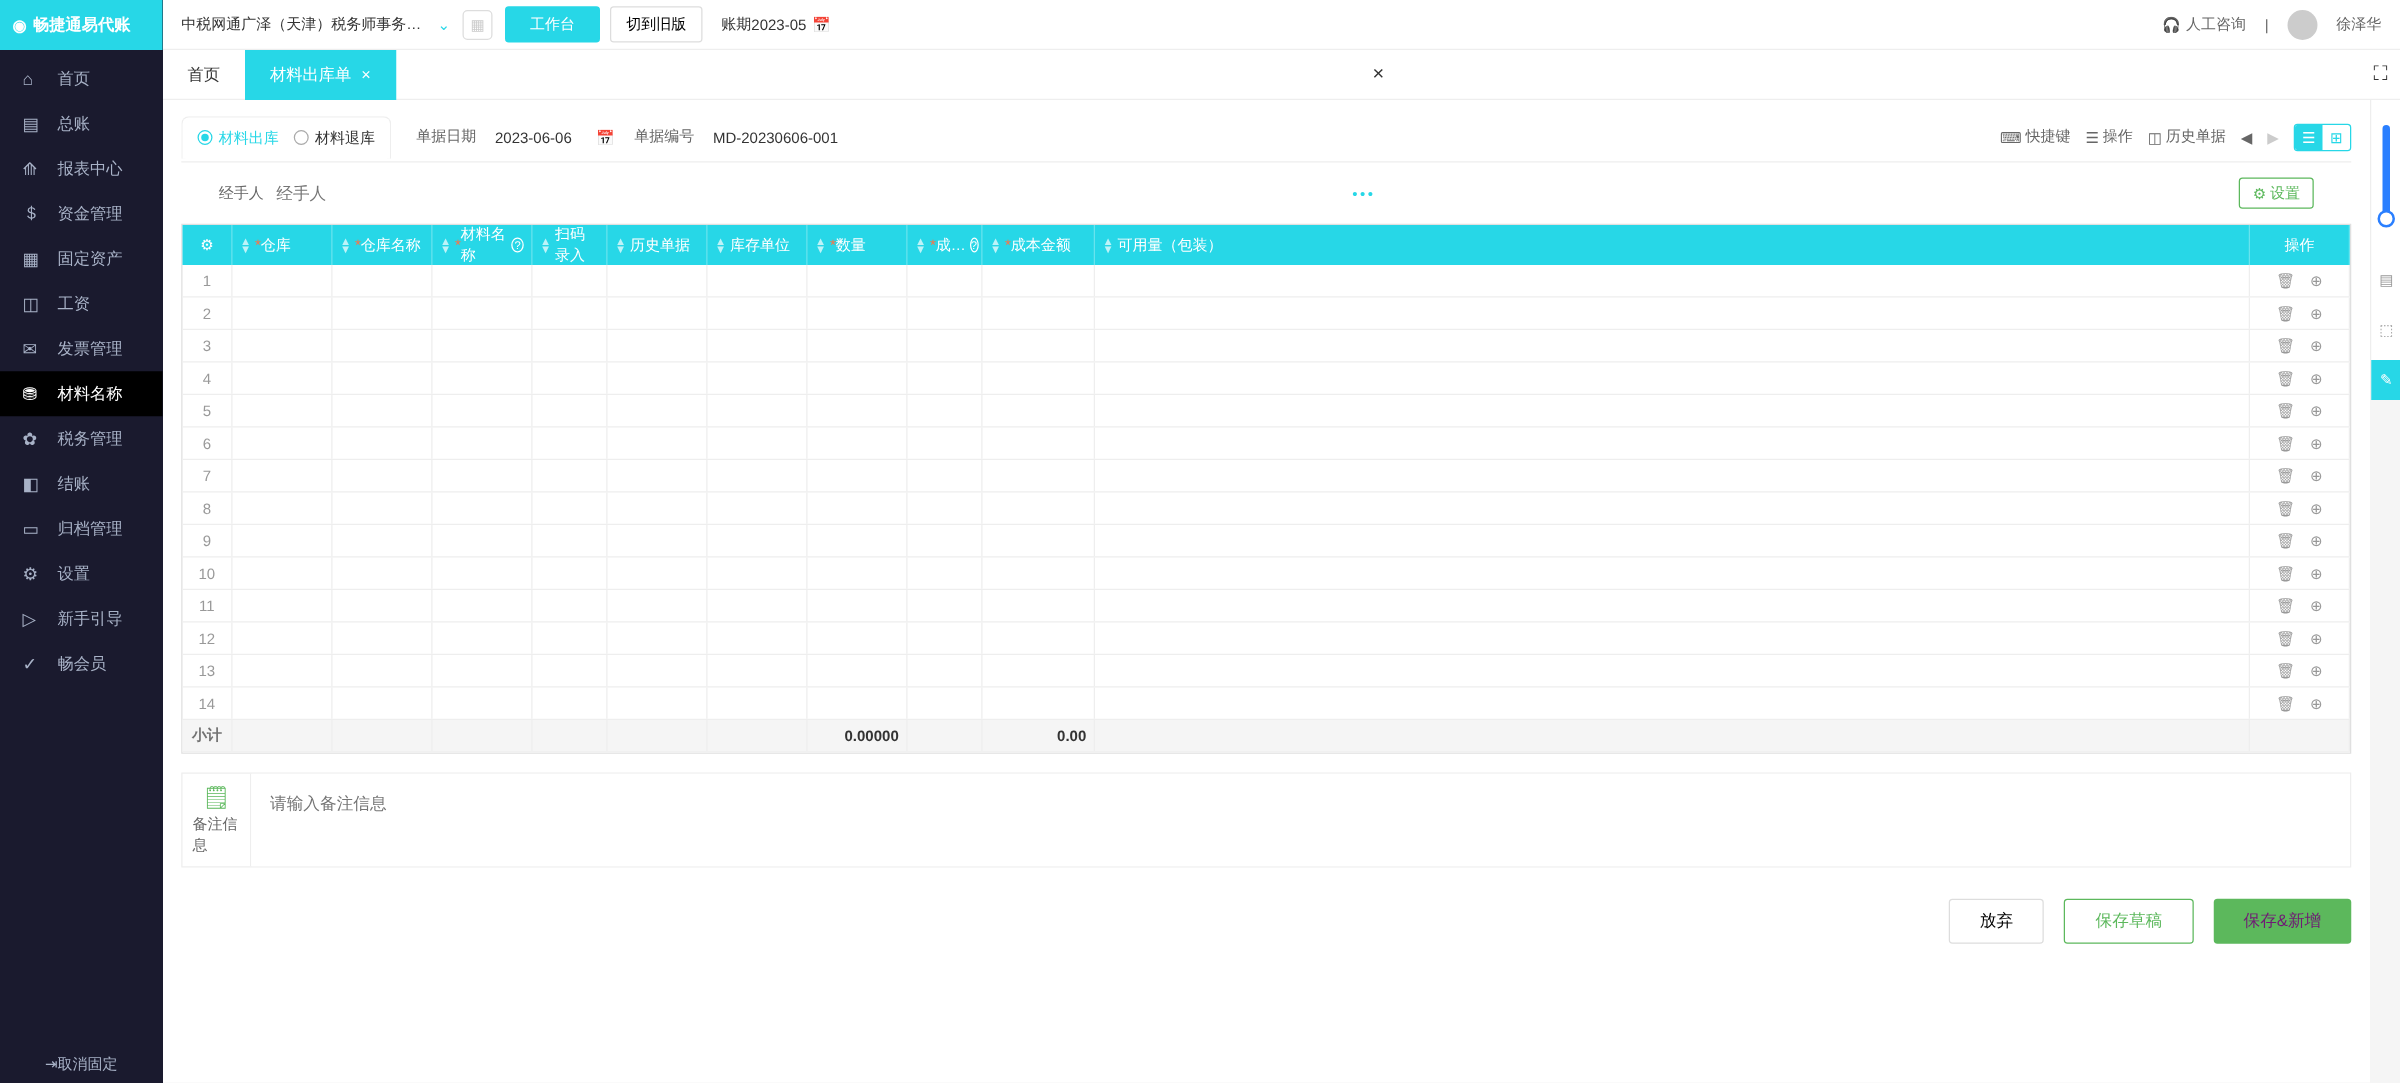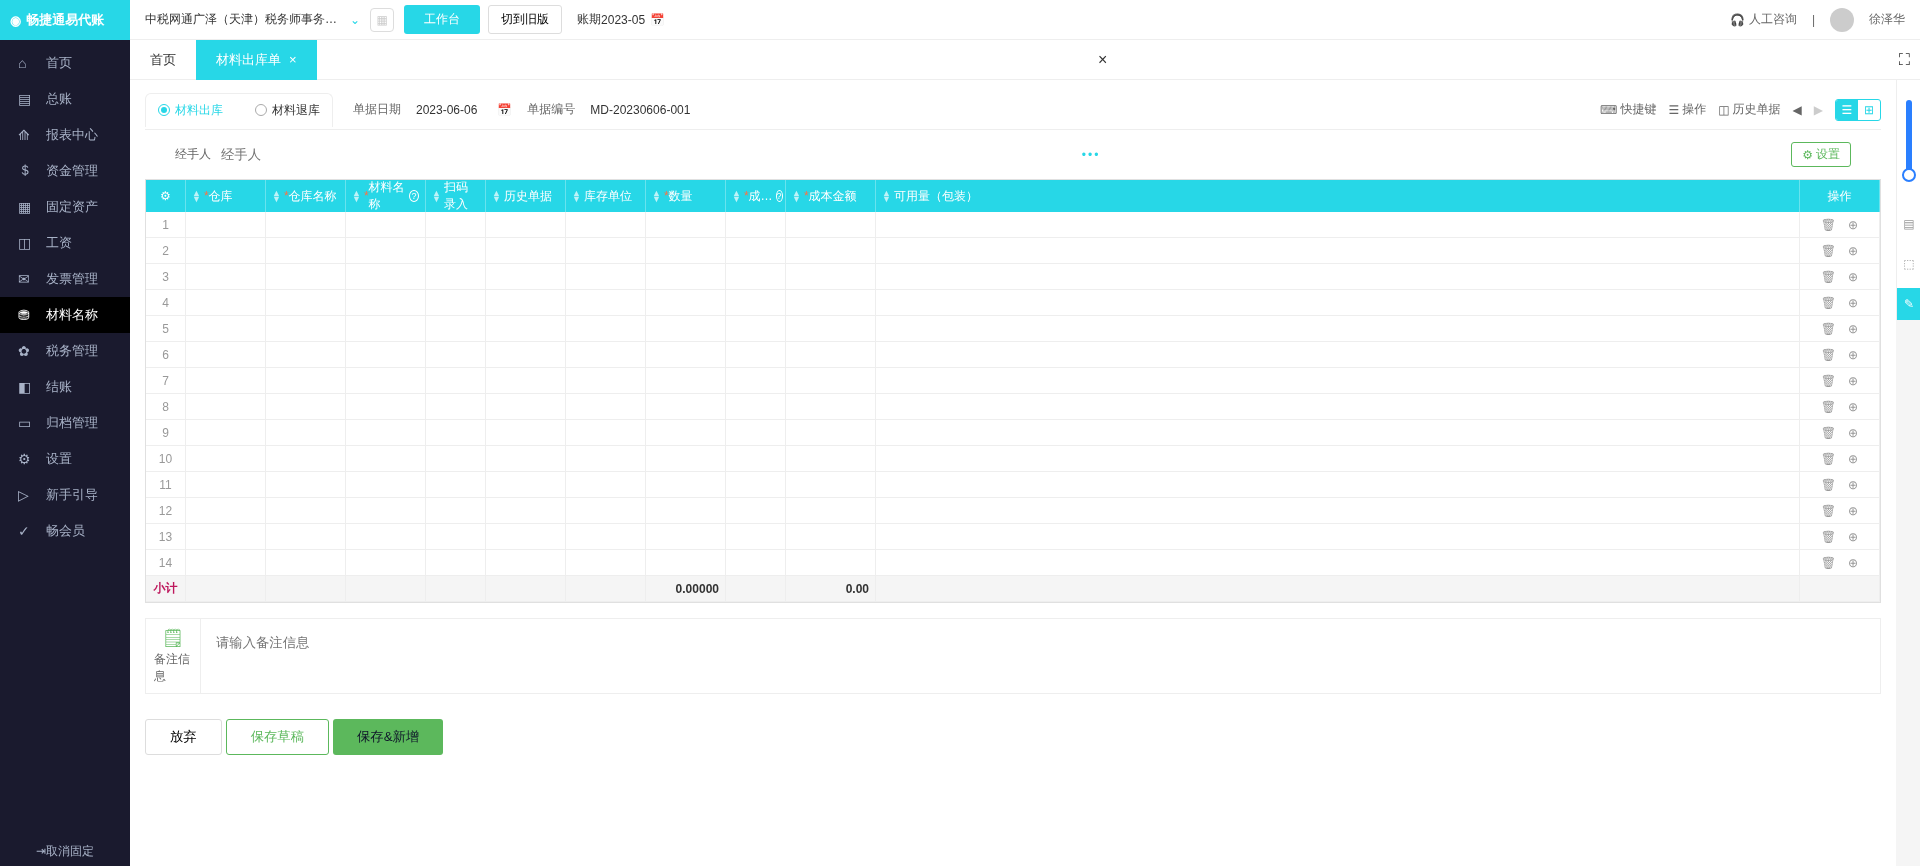--- a/index.html
+++ b/index.html
@@ -24,21 +24,21 @@
 .header-right{margin-left:auto;display:flex;align-items:center;gap:15px;color:#666}
 .header-link{display:flex;align-items:center;gap:4px;cursor:pointer}
 .avatar{width:24px;height:24px;border-radius:50%;background:#ccc;display:inline-block}
 .tabs{position:fixed;left:130px;right:0;top:40px;height:40px;background:#fff;display:flex;align-items:center;border-bottom:1px solid #eee}
 .tab{padding:0 20px;height:40px;display:flex;align-items:center;cursor:pointer;font-size:13px}
 .tab.active{background:#27d7e7;color:#fff}
 .tab-close{margin-left:8px;cursor:pointer}
 .tab-x{margin-left:auto;padding:0 10px;cursor:pointer;font-size:16px}
 .main{position:fixed;left:130px;right:24px;top:80px;bottom:0;background:#fff;padding:10px 15px}
 .subtabs{display:flex;align-items:center;height:40px;border-bottom:1px solid #eee}
-.radio-group{display:flex;gap:32px;padding:8px 12px;border:1px solid #eee;border-bottom:none;border-radius:6px 6px 0 0}
+.radio-group{display:flex;gap:12px;padding:8px 12px;border:1px solid #eee;border-bottom:none;border-radius:6px 6px 0 0}
 .radio{display:flex;align-items:center;gap:5px;cursor:pointer}
 .radio-dot{width:12px;height:12px;border:1px solid #aaa;border-radius:50%;display:inline-block;position:relative}
 .radio.checked .radio-dot{border-color:#27d7e7}
 .radio.checked .radio-dot::after{content:"";position:absolute;width:6px;height:6px;background:#27d7e7;border-radius:50%;left:2px;top:2px}
 .radio.checked{color:#27d7e7}
 .doc-meta{margin-left:20px;display:flex;align-items:center;gap:15px}
 .meta-label{color:#666}
 .subtabs-right{margin-left:auto;display:flex;align-items:center;gap:12px;color:#666;font-size:12px}
 .srbtn{display:flex;align-items:center;gap:3px;cursor:pointer}
 .view-toggle{display:flex;border:1px solid #27d7e7;border-radius:3px;overflow:hidden}
@@ -56,31 +56,31 @@
 .sort{font-size:9px;line-height:6px;margin-right:3px;color:rgba(255,255,255,0.7)}
 .req{color:#ff7043}
 .info-icon{width:12px;height:12px;border:1px solid #fff;border-radius:50%;display:inline-flex;align-items:center;justify-content:center;font-size:9px;margin-left:3px}
 .tbody{max-height:390px;overflow:auto}
 .tr{display:flex;height:26px;border-bottom:1px solid #eee;align-items:center}
 .td{border-right:1px solid #eee;height:100%;display:flex;align-items:center;padding:0 6px}
 .td.num{width:40px;justify-content:center;color:#999}
 .td.ops{justify-content:center;gap:12px;color:#999}
 .td.ops span{cursor:pointer}
 .tr.subtotal{background:#f5f5f5;font-weight:bold}
-.tr.subtotal .td.num{color:#be185d}
+.tr.subtotal .td.num{color:#737373}
 .right-val{justify-content:flex-end}
 .remarks{display:flex;margin-top:15px;border:1px solid #eee}
 .remarks-label{width:55px;display:flex;flex-direction:column;align-items:center;justify-content:center;padding:8px;border-right:1px solid #eee}
 .remarks-icon{color:#5cb85c;font-size:18px}
 .remarks-text{font-size:12px;color:#666;margin-top:2px}
 .remarks-input{flex:1;padding:15px;color:#bbb;border:none;outline:none;resize:none;font-family:inherit}
-.footer{display:flex;gap:4px;padding:15px 0;margin-top:10px}
+.footer{display:flex;justify-content:flex-end;gap:16px;padding:15px 0;margin-top:10px}
 .btn-default{background:#fff;border:1px solid #ddd;padding:8px 24px;border-radius:3px;cursor:pointer}
 .btn-success-o{background:#fff;border:1px solid #5cb85c;color:#5cb85c;padding:8px 24px;border-radius:3px;cursor:pointer}
-.btn-success{background:#5cb85c;color:#0f172a;border:none;padding:8px 24px;border-radius:3px;cursor:pointer}
+.btn-success{background:#5cb85c;color:#701a75;border:none;padding:8px 24px;border-radius:3px;cursor:pointer}
 .right-rail{position:fixed;right:0;top:80px;width:24px;background:#fff;display:flex;flex-direction:column;border-left:1px solid #eee}
 .slider{height:120px;display:flex;align-items:center;justify-content:center}
 .slider-track{width:6px;height:80px;background:linear-gradient(#2a7fff,#2a7fff);border-radius:3px;position:relative}
 .slider-thumb{width:14px;height:14px;background:#fff;border:2px solid #2a7fff;border-radius:50%;position:absolute;left:-4px;bottom:-2px}
 .rail-btn{width:24px;height:32px;display:flex;align-items:center;justify-content:center;color:#999;cursor:pointer;margin-top:8px}
 .rail-btn.active{background:#27d7e7;color:#fff}
 
 .c0{width:40px}.c1{width:80px}.c2{width:80px}.c3{width:80px}.c4{width:60px}.c5{width:80px}.c6{width:80px}.c7{width:80px}.c8{width:60px}.c9{width:90px}.c10{flex:1}.c11{width:80px}
 </style>
 </head>

